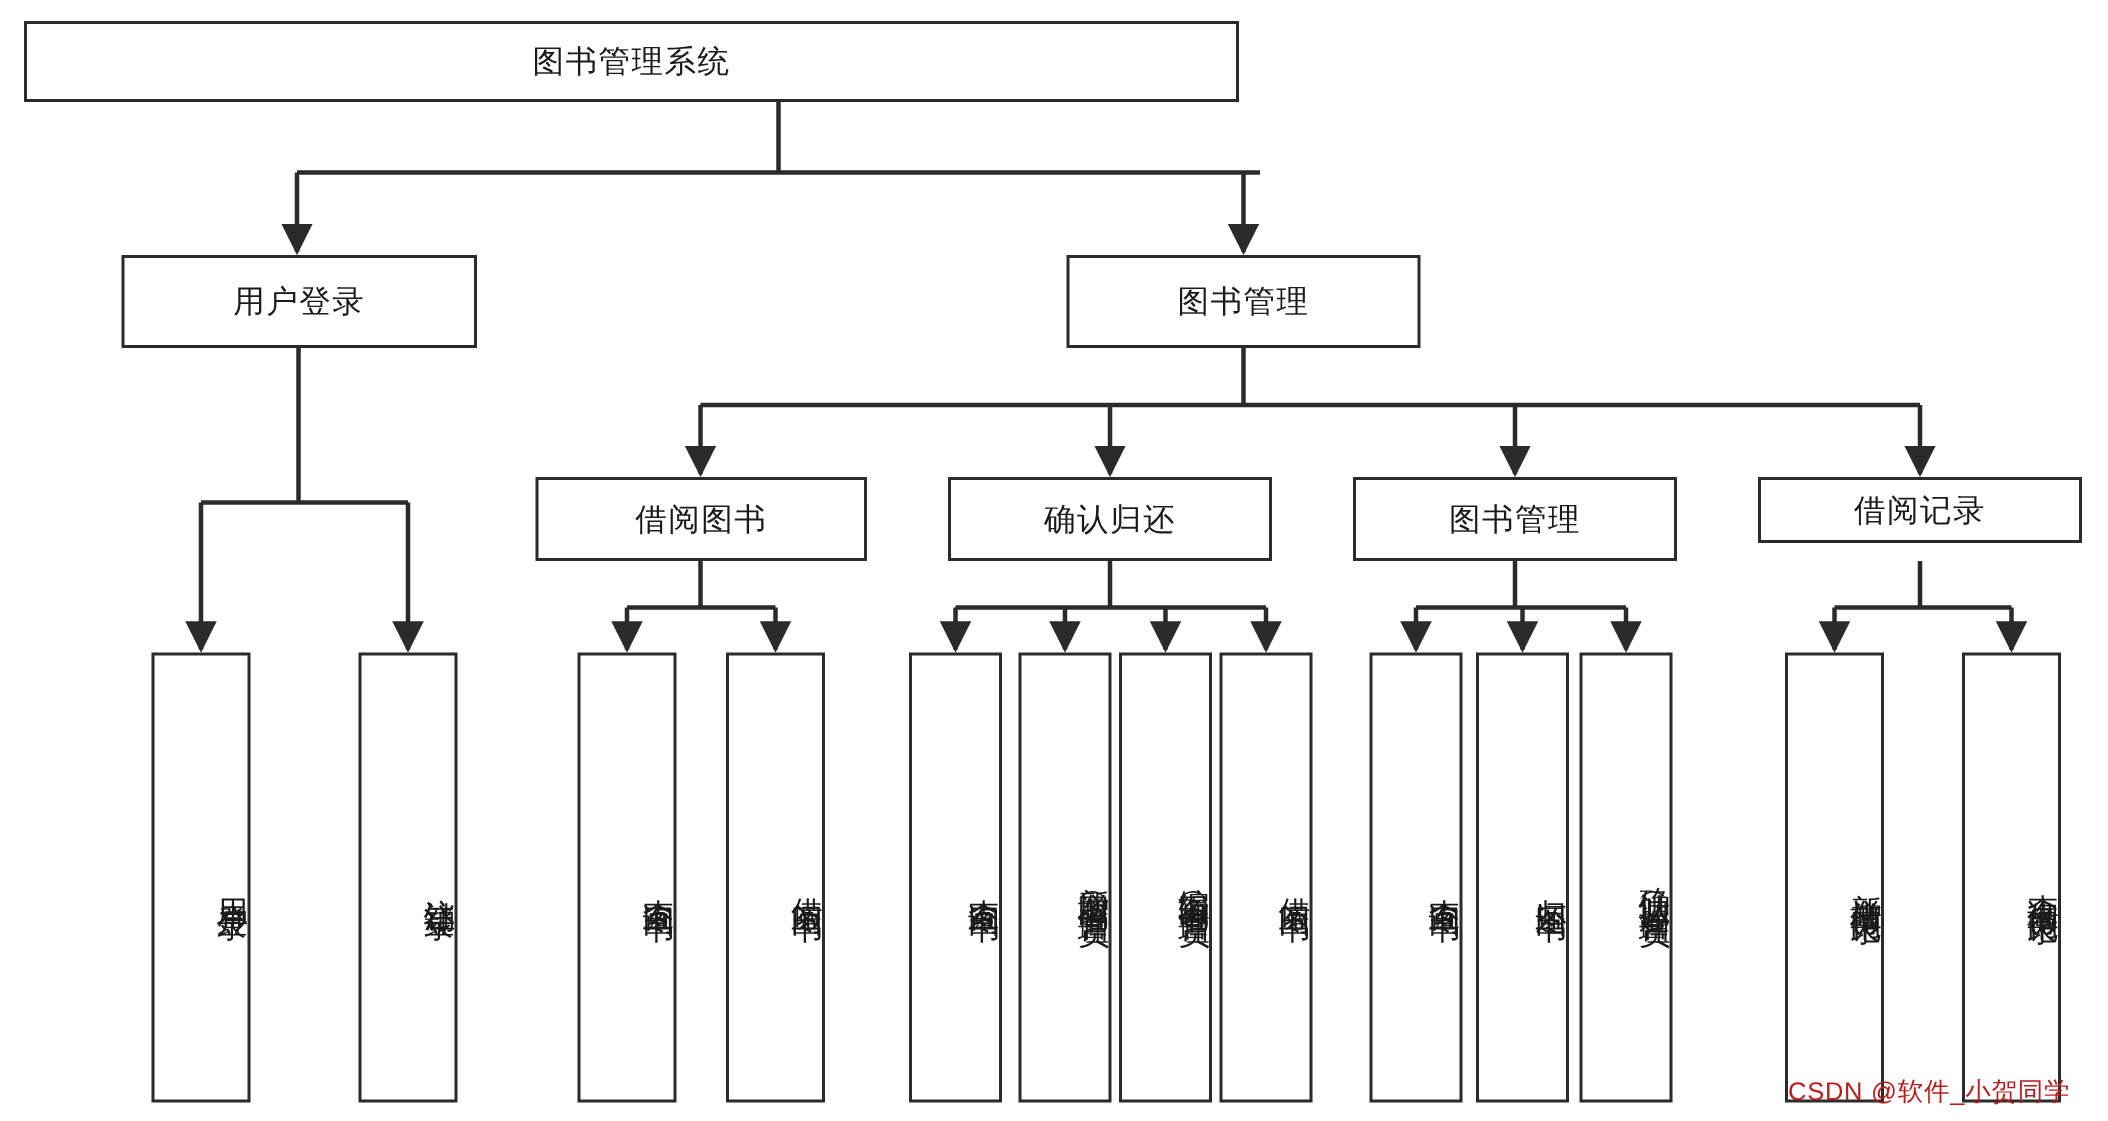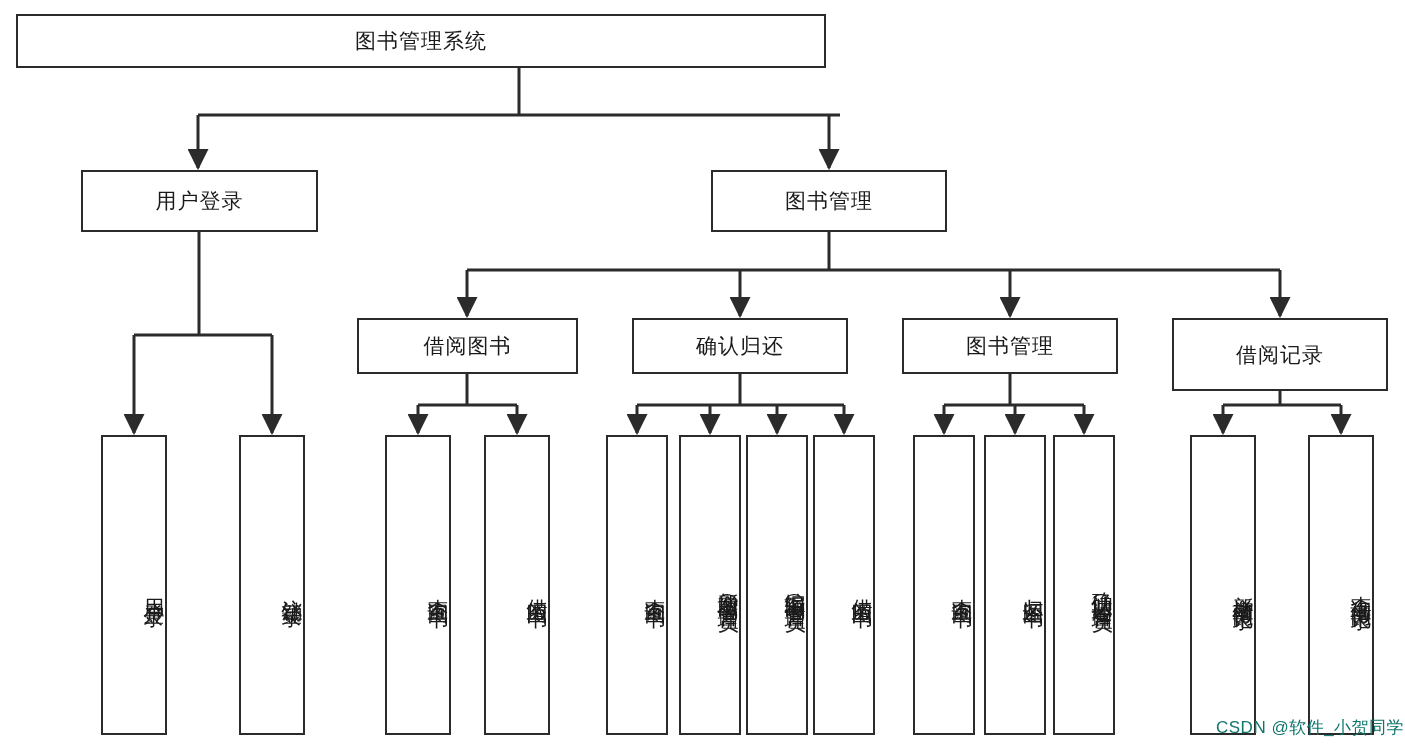--- a/index.html
+++ b/index.html
@@ -50,25 +50,24 @@
     justify-content: center;
   }
   .node.vert.tall-text {
     align-items: flex-start;
   }
   .node-label {
     white-space: nowrap;
   }
   .watermark {
     position: absolute;
-    color: #0f766e;
+    color: #b91c1c;
     font-size: 17px;
     white-space: nowrap;
     letter-spacing: 0.5px;
-    padding-left: 24px;
   }
 </style>
 </head>
 <body>
 
 <div id="canvas">
 
   <svg class="connectors" viewBox="0 0 1405 747" xmlns="http://www.w3.org/2000/svg">
     <defs>
       <marker id="arrow" viewBox="0 0 10 10" refX="9" refY="5" markerWidth="7" markerHeight="7" orient="auto-start-reverse">
@@ -132,21 +131,21 @@
 
   <div class="node horiz" style="left: 357px; top: 318px; width: 221px; height: 56px;">
     <span class="node-label">借阅图书</span>
   </div>
   <div class="node horiz" style="left: 632px; top: 318px; width: 216px; height: 56px;">
     <span class="node-label">确认归还</span>
   </div>
   <div class="node horiz" style="left: 902px; top: 318px; width: 216px; height: 56px;">
     <span class="node-label">图书管理</span>
   </div>
-  <div class="node horiz" style="left: 1172px; top: 318px; width: 216px; height: 73px;">
+  <div class="node horiz" style="left: 1172px; top: 318px; width: 216px; height: 44px;">
     <span class="node-label">借阅记录</span>
   </div>
 
   <div class="node vert" style="left: 101px; top: 435px; width: 66px; height: 300px;">
     <span class="node-label">用户登录</span>
   </div>
   <div class="node vert" style="left: 239px; top: 435px; width: 66px; height: 300px;">
     <span class="node-label">注销登录</span>
   </div>
   <div class="node vert" style="left: 385px; top: 435px; width: 66px; height: 300px;">

